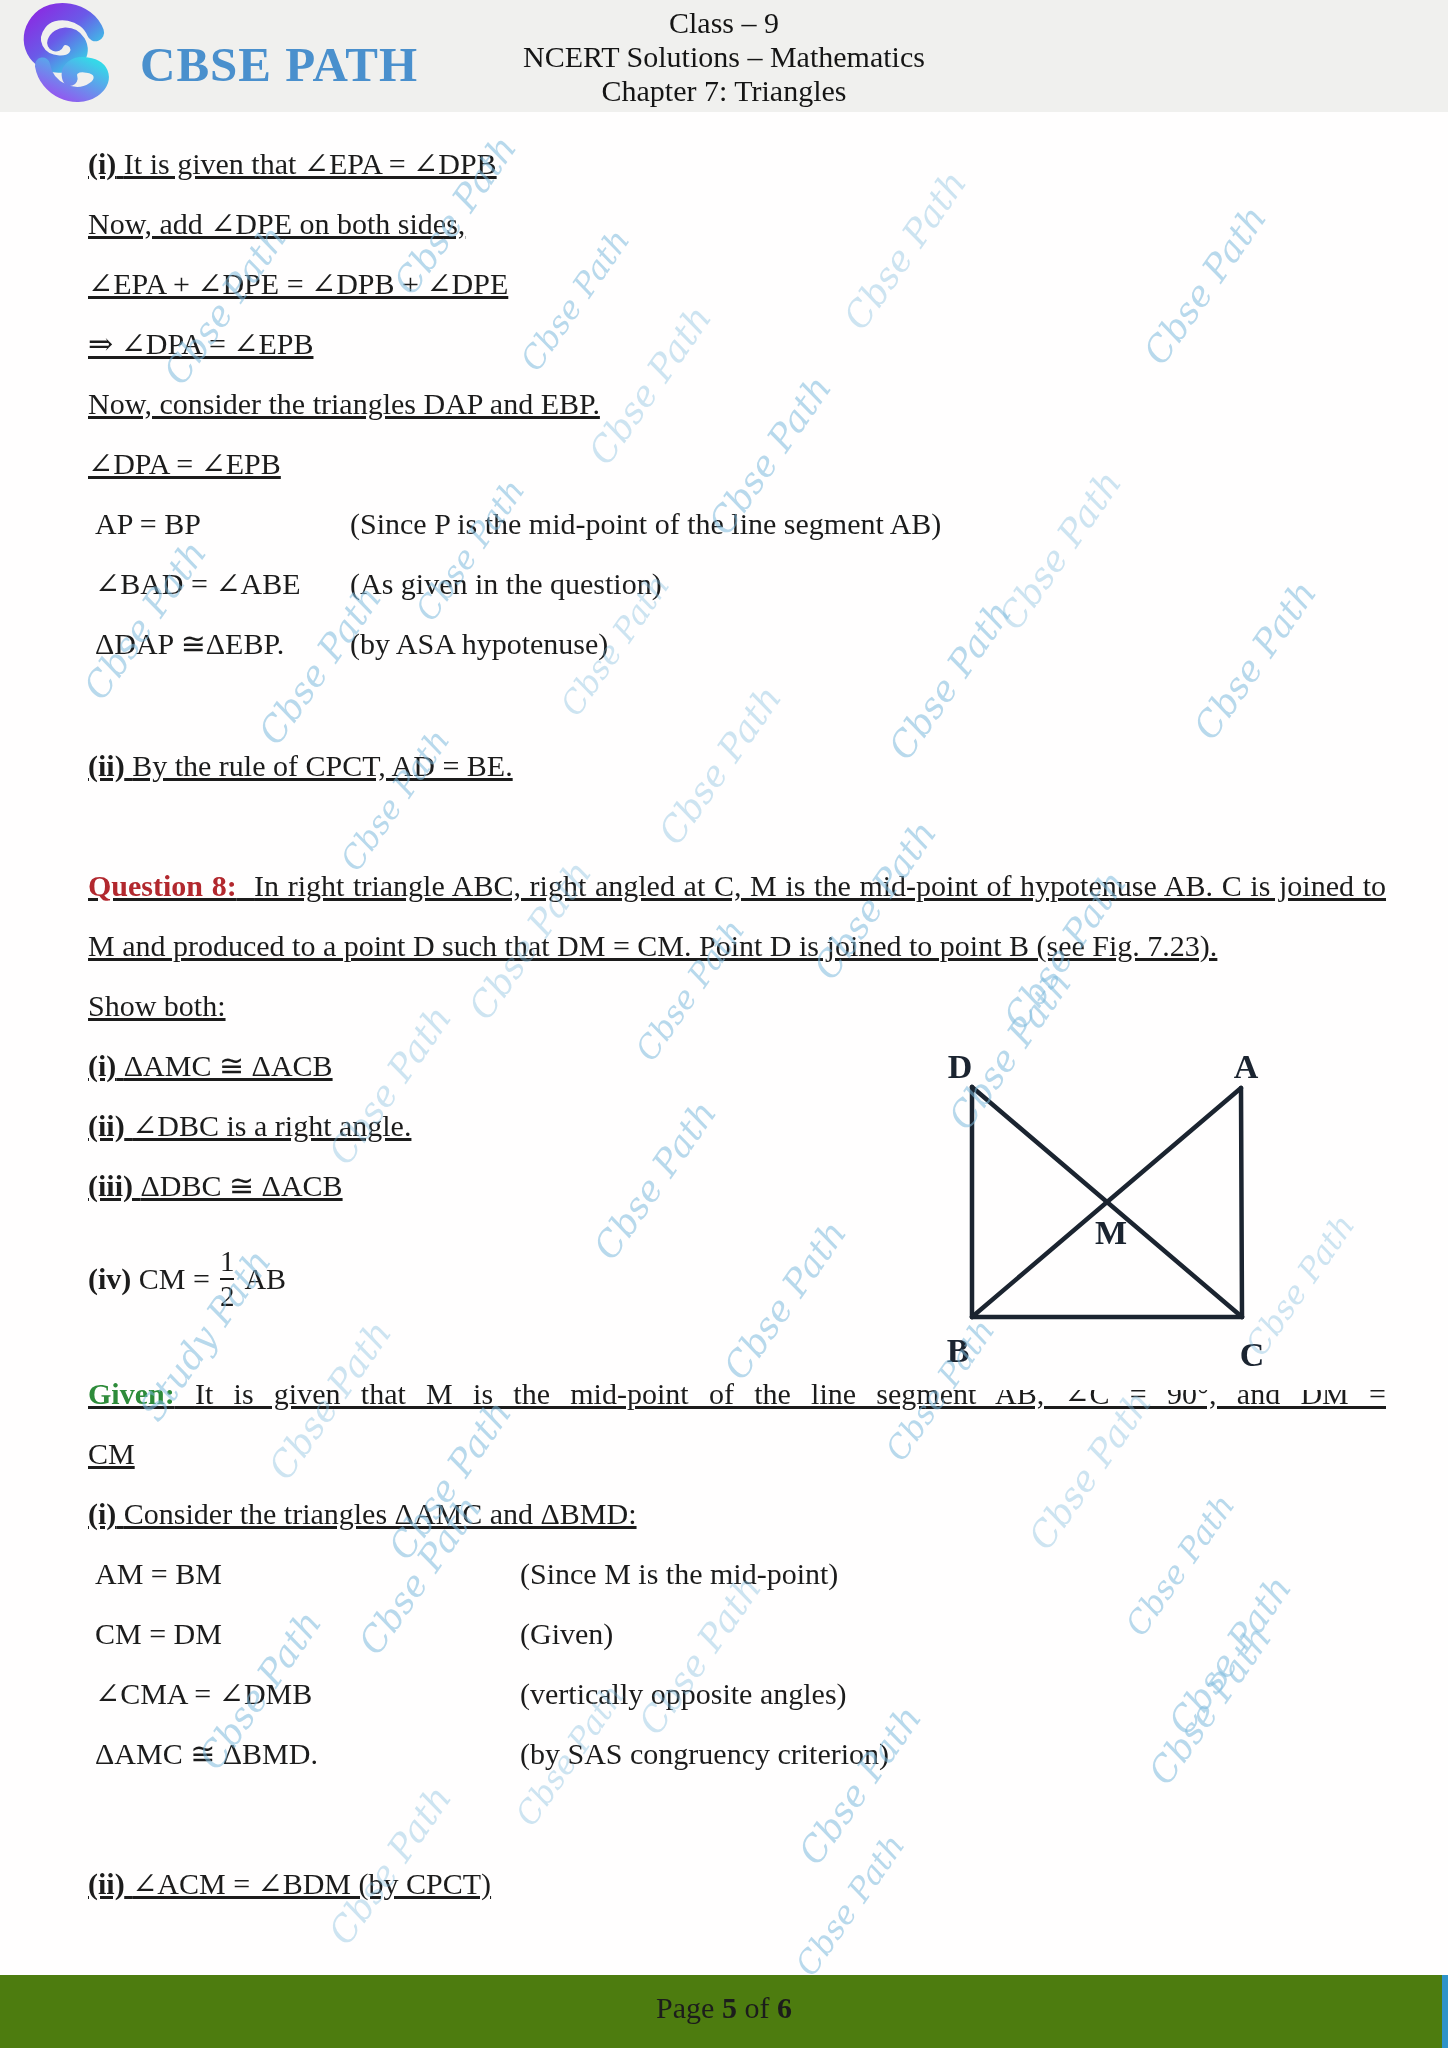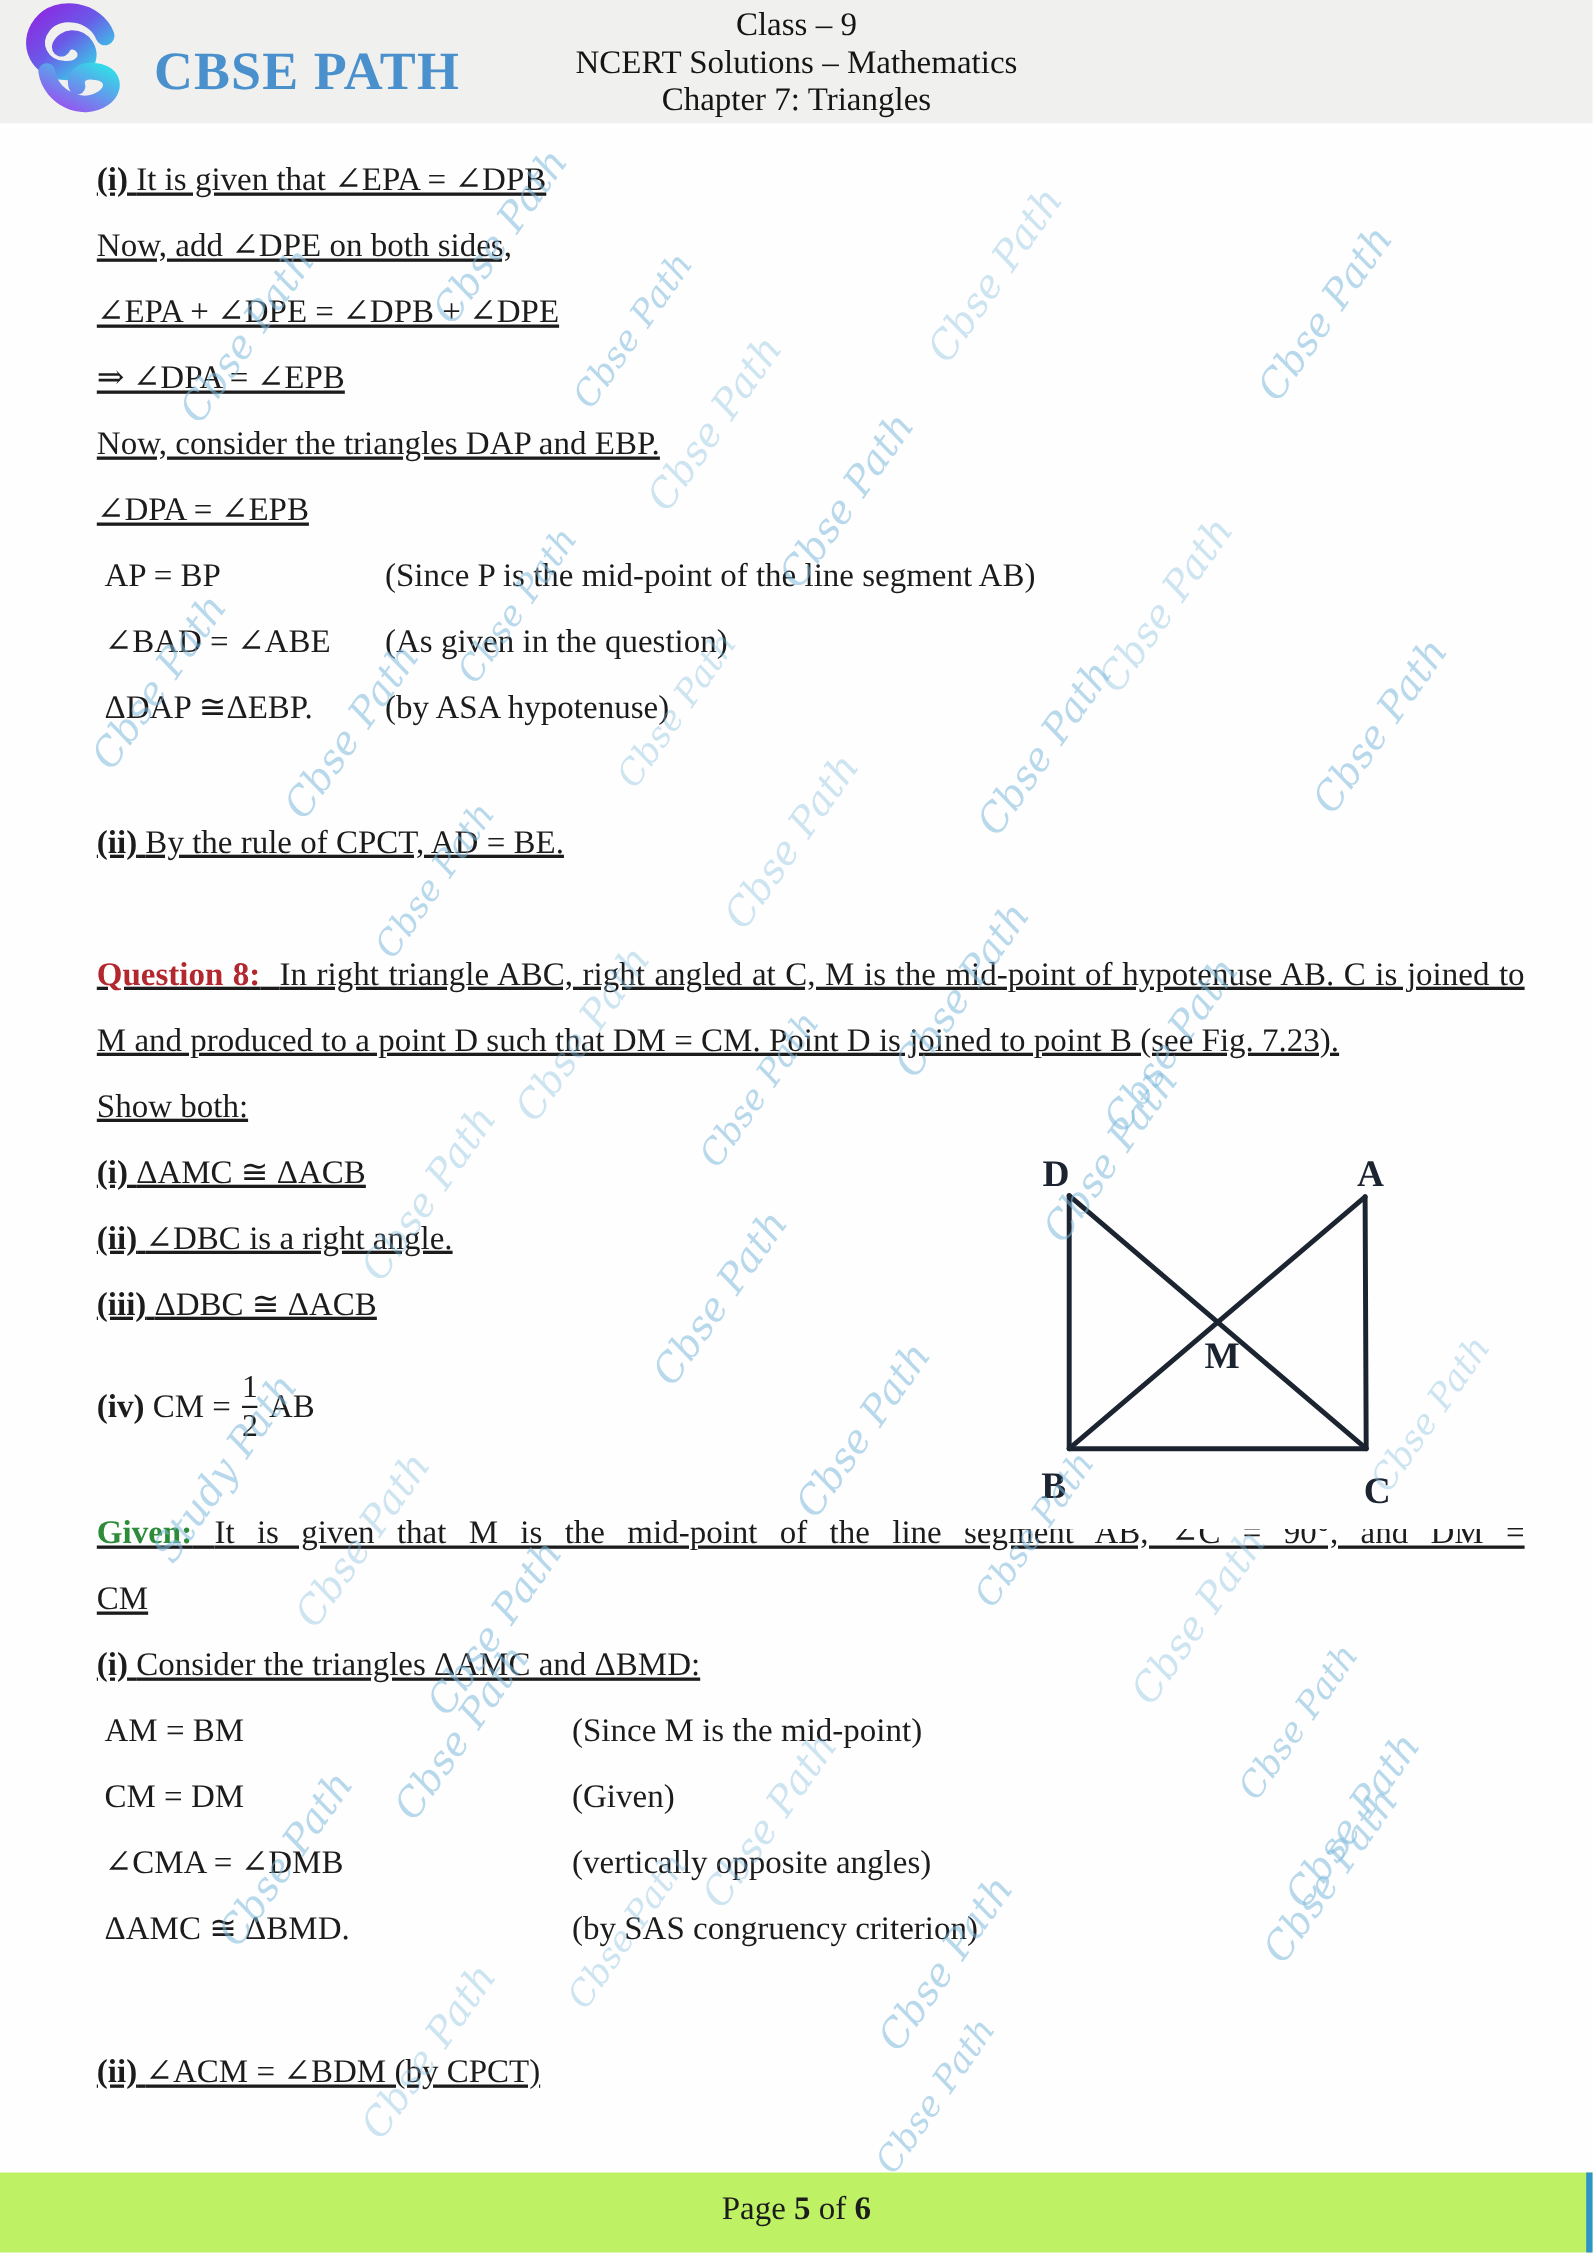--- a/index.html
+++ b/index.html
@@ -32,21 +32,21 @@
   .frac .den{border-top:2px solid #1c1c1c;}
   .answer-l1{margin-top:30px;text-align:justify;text-align-last:justify;}
   .final{margin-top:70px;}
 
   
   .figure{position:absolute;left:880px;top:1030px;width:480px;height:360px;background:#fffefe;}
   .figure svg text{font-family:"Liberation Serif","DejaVu Serif",serif;font-weight:bold;
                    font-size:34px;fill:#1b2430;}
 
   
-  .footer{position:absolute;left:0;right:0;top:1975px;height:73px;background:#bef264;
+  .footer{position:absolute;left:0;right:0;top:1975px;height:73px;background:#4d7c0f;
           text-align:center;font-size:30px;line-height:66px;color:#1c1c1c;}
   .footer-accent{position:absolute;right:0;top:0;width:6px;height:73px;background:#2e93c9;}
 
   
   #watermarks{position:absolute;inset:0;pointer-events:none;}
   .watermark{position:absolute;font-style:italic;font-family:"DejaVu Serif",serif;
              color:rgba(125,185,220,0.55);font-size:36px;white-space:nowrap;
              transform:translate(-50%,-50%) rotate(-55deg);}
   .watermark:nth-child(3n){opacity:.7;}
   .watermark:nth-child(4n){font-size:32px;}

